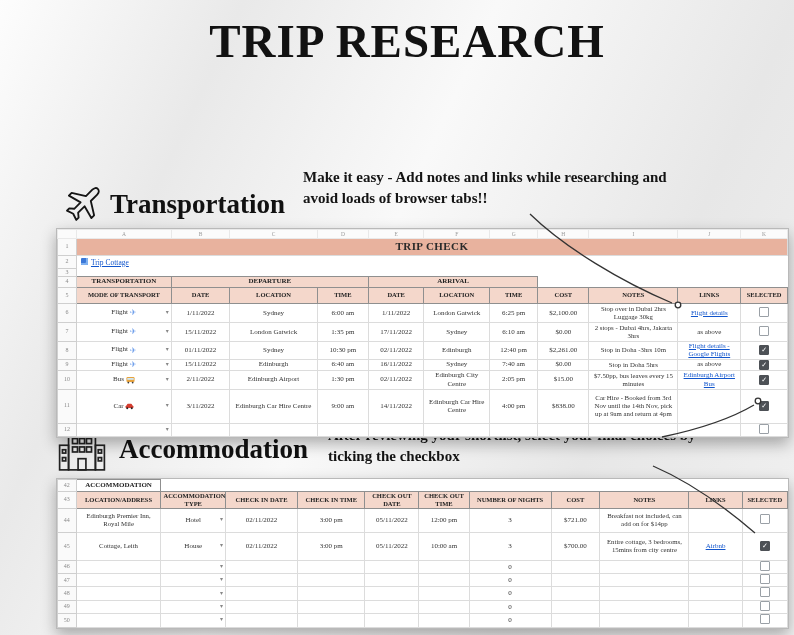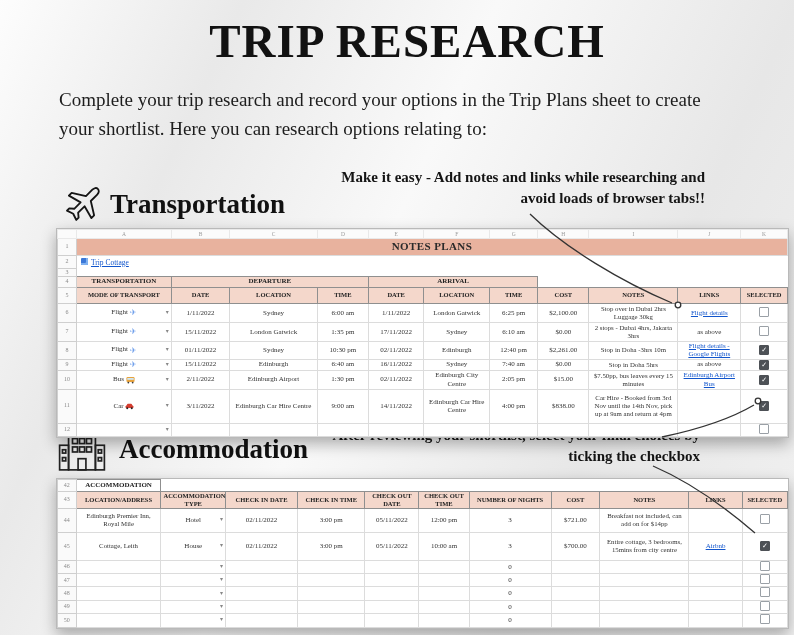--- a/index.html
+++ b/index.html
@@ -7,21 +7,21 @@
     font-family:Liberation Serif, serif;color:#1a1a1a;
     background:linear-gradient(115deg,#fdfdfd 0%,#e9e9e9 22%,#f9f9f9 45%,#e7e7e7 72%,#f2f2f2 100%);padding-left:20px;}
   .title{position:absolute;top:14px;left:0;width:100%;margin:0;text-align:center;
     font-size:47px;font-weight:700;letter-spacing:1px;color:#121212;}
   .intro{position:absolute;left:59px;top:86px;width:662px;margin:0;
     font-size:19px;line-height:28.5px;color:#1d1d1d;}
   .section-head{position:absolute;display:flex;align-items:center;gap:6px;}
   #transport-head{left:60px;top:180px;}
   #accom-head{left:57px;top:424px;gap:12px;}
   .section-label{font-size:27px;font-weight:600;color:#111;}
-  .annotation{position:absolute;text-align:right;font-size:15px;line-height:21px;
+  .annotation{position:absolute;text-align:left;font-size:15px;line-height:21px;
     font-weight:600;color:#141414;}
   #ann1{left:303px;top:167px;width:402px;}
   #ann2{left:328px;top:425px;width:372px;}
   .sheet{position:absolute;background:#fff;border:1px solid #b9b9b9;
     box-shadow:0 6px 14px rgba(0,0,0,0.30);}
   #sheet1{left:56px;top:228px;width:731px;}
   #sheet2{left:56px;top:478px;width:731px;}
   table{border-collapse:collapse;width:100%;table-layout:fixed;}
   td{border:1px solid #dcdcdc;font-size:7px;color:#333;text-align:center;
     vertical-align:middle;padding:0 2px;overflow:hidden;line-height:1.2;}
@@ -45,21 +45,20 @@
   .sheet-link-icon{display:inline-block;width:7px;height:7px;background:#3b78d8;border-radius:1px;
     margin-right:3px;vertical-align:middle;position:relative;top:-1px;box-shadow:inset -2px -2px 0 #7fb1f0;}
   .overlay{position:absolute;left:0;top:0;pointer-events:none;}
 </style>
 </head>
 <body>
 
 <div class="page">
 
   <h1 class="title">TRIP RESEARCH</h1>
-  <p class="intro">Complete your trip research and record your options in the Trip Plans sheet to create your shortlist. Here you can research options relating to:</p>
 
   <div class="section-head" id="transport-head">
     <span>
       <svg viewBox="0 0 48 48" width="44" height="44" fill="none" stroke="#151515" stroke-width="2" stroke-linejoin="round" stroke-linecap="round">
         <path d="M41 9.5c2 2 1.6 4.4-.4 6.4l-7 7 3.6 15.6-3 3-7.4-12.8-7 7 .5 5.4-2.5 2.5-3.4-6.8-6.8-3.4 2.5-2.5 5.4.5 7-7L9.7 17l3-3 15.6 3.6 7-7c2-2 4.4-2.4 5.7-1.1z"></path>
       </svg>
     </span>
     <span class="section-label">Transportation</span>
   </div>
 
@@ -117,21 +116,21 @@
             <td>E</td>
             <td>F</td>
             <td>G</td>
             <td>H</td>
             <td>I</td>
             <td>J</td>
             <td>K</td>
           </tr>
       <tr>
         <td class="rownum">1</td>
-        <td class="banner" colspan="11">NOTES PLANS</td>
+        <td class="banner" colspan="11">TRIP CHECK</td>
       </tr>
       <tr>
         <td class="rownum">2</td>
         <td class="overview-cell" colspan="3">
           <span class="sheet-link-icon"></span><span class="link">Trip Cottage</span>
         </td>
         <td class="plain" colspan="8"></td>
       </tr>
       <tr style="height:5px;">
         <td class="rownum">3</td>

